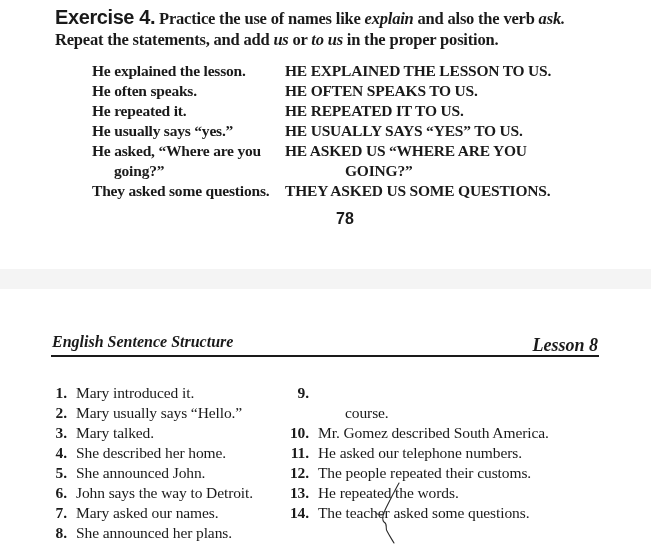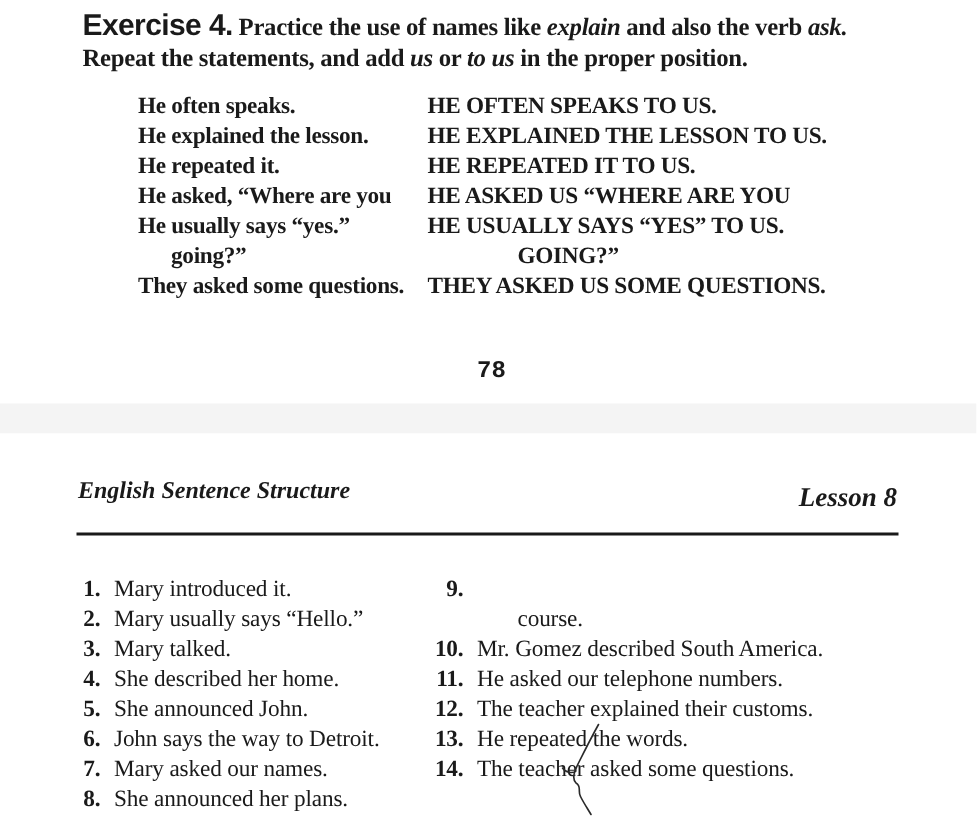--- a/index.html
+++ b/index.html
@@ -62,31 +62,30 @@
     letter-spacing: -0.2px;
   }
   .ex-row { display: flex; }
   .ex-left { width: 193px; white-space: nowrap; }
   .ex-right { white-space: nowrap; }
   .indent-left { padding-left: 22px; }
   .indent-right { padding-left: 38px; }
 
   .page-number {
     position: absolute;
-    left: 318px; top: 210px;
-    font-family: Liberation Mono, monospace;
+    left: 336px; top: 210px;
+    font-family: Liberation Sans, sans-serif;
     font-weight: bold;
     font-size: 16px;
-    margin-top: 28px;
   }
 
   
   .running-header {
     position: absolute;
-    left: 52px; top: 317px;
+    left: 52px; top: 331px;
     width: 546px;
     height: 22px;
     font-style: italic;
     font-weight: bold;
     font-size: 16px;
   }
   .running-header .hdr-left { position: absolute; left: 0; top: 2px; }
   .running-header .hdr-right { position: absolute; right: 0; top: 4px; font-size: 18px; }
   .header-rule {
     position: absolute;
@@ -123,38 +122,38 @@
 <div class="page-top"></div>
 <div class="page-gap"></div>
 <div class="page-bottom"></div>
 
 <div class="instruction">
   <span class="ex-label">Exercise 4.</span><span> Practice the use of names like </span><i>explain</i><span> and also the verb </span><i>ask.</i><span> Repeat the statements, and add </span><i>us</i><span> or </span><i>to us</i><span> in the proper position.</span>
 </div>
 
 <div class="ex-table">
   <div class="ex-row">
+    <div class="ex-left">He explained the lesson.</div>
+    <div class="ex-right">HE EXPLAINED THE LESSON TO US.</div>
+  </div>
+  <div class="ex-row">
     <div class="ex-left">He often speaks.</div>
     <div class="ex-right">HE OFTEN SPEAKS TO US.</div>
   </div>
   <div class="ex-row">
-    <div class="ex-left">He explained the lesson.</div>
-    <div class="ex-right">HE EXPLAINED THE LESSON TO US.</div>
-  </div>
-  <div class="ex-row">
     <div class="ex-left">He repeated it.</div>
     <div class="ex-right">HE REPEATED IT TO US.</div>
   </div>
   <div class="ex-row">
+    <div class="ex-left">He usually says “yes.”</div>
+    <div class="ex-right">HE USUALLY SAYS “YES” TO US.</div>
+  </div>
+  <div class="ex-row">
     <div class="ex-left">He asked, “Where are you</div>
     <div class="ex-right">HE ASKED US  “WHERE ARE YOU</div>
-  </div>
-  <div class="ex-row">
-    <div class="ex-left">He usually says “yes.”</div>
-    <div class="ex-right">HE USUALLY SAYS “YES” TO US.</div>
   </div>
   <div class="ex-row">
     <div class="ex-left indent-left">going?”</div>
     <div class="ex-right indent-right">GOING?”</div>
   </div>
   <div class="ex-row">
     <div class="ex-left">They asked some questions.</div>
     <div class="ex-right">THEY ASKED US SOME QUESTIONS.</div>
   </div>
 </div>
@@ -212,21 +211,21 @@
   <div class="num-item">
       <span class="num">10.</span>
       <span>Mr. Gomez described South America.</span>
     </div>
   <div class="num-item">
       <span class="num">11.</span>
       <span>He asked our telephone numbers.</span>
     </div>
   <div class="num-item">
       <span class="num">12.</span>
-      <span>The teacher explained their customs.</span>
+      <span>The people repeated their customs.</span>
     </div>
   <div class="num-item">
       <span class="num">13.</span>
       <span>He repeated the words.</span>
     </div>
   <div class="num-item">
       <span class="num">14.</span>
       <span>The teacher asked some questions.</span>
     </div>
 </div>

